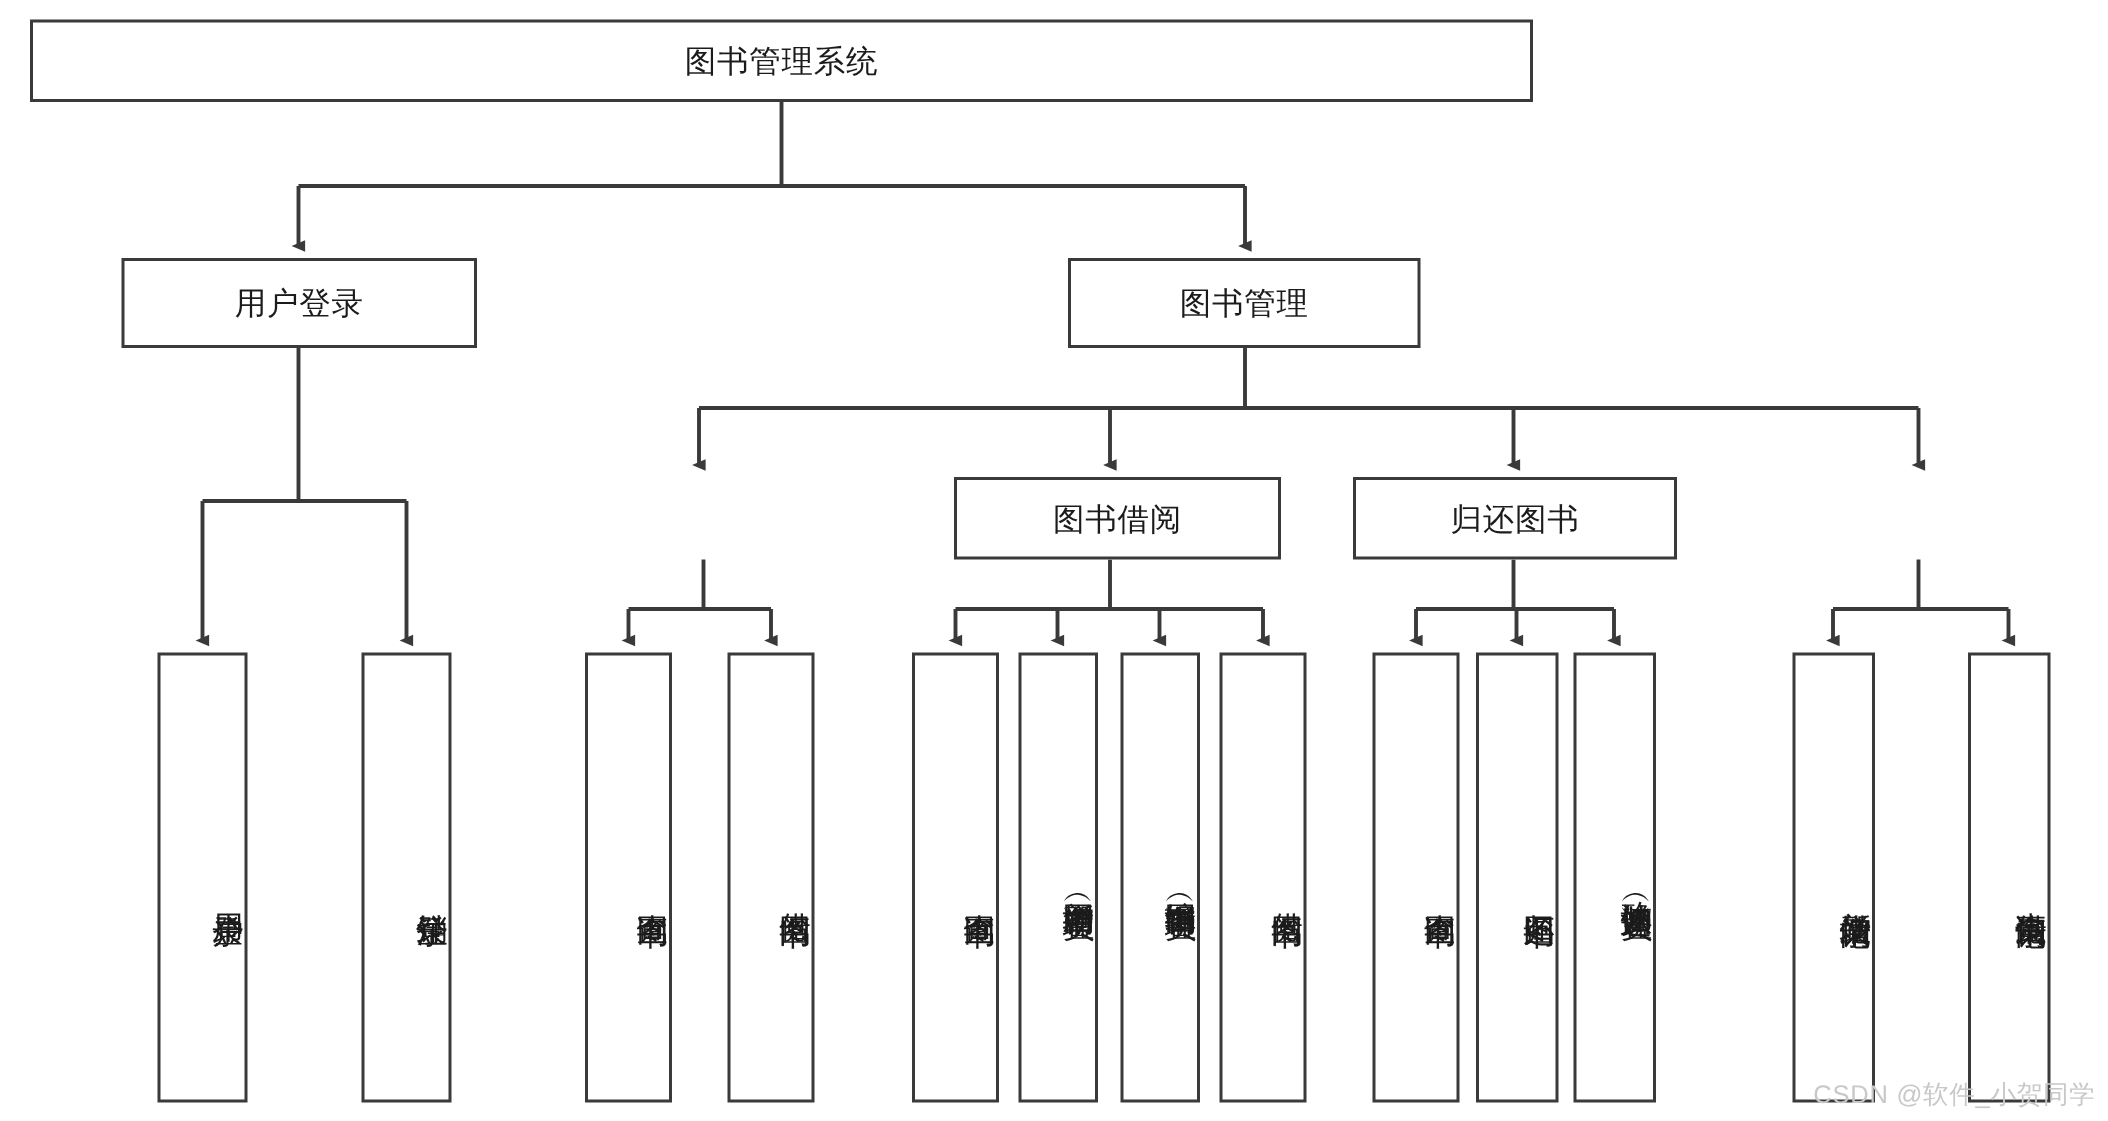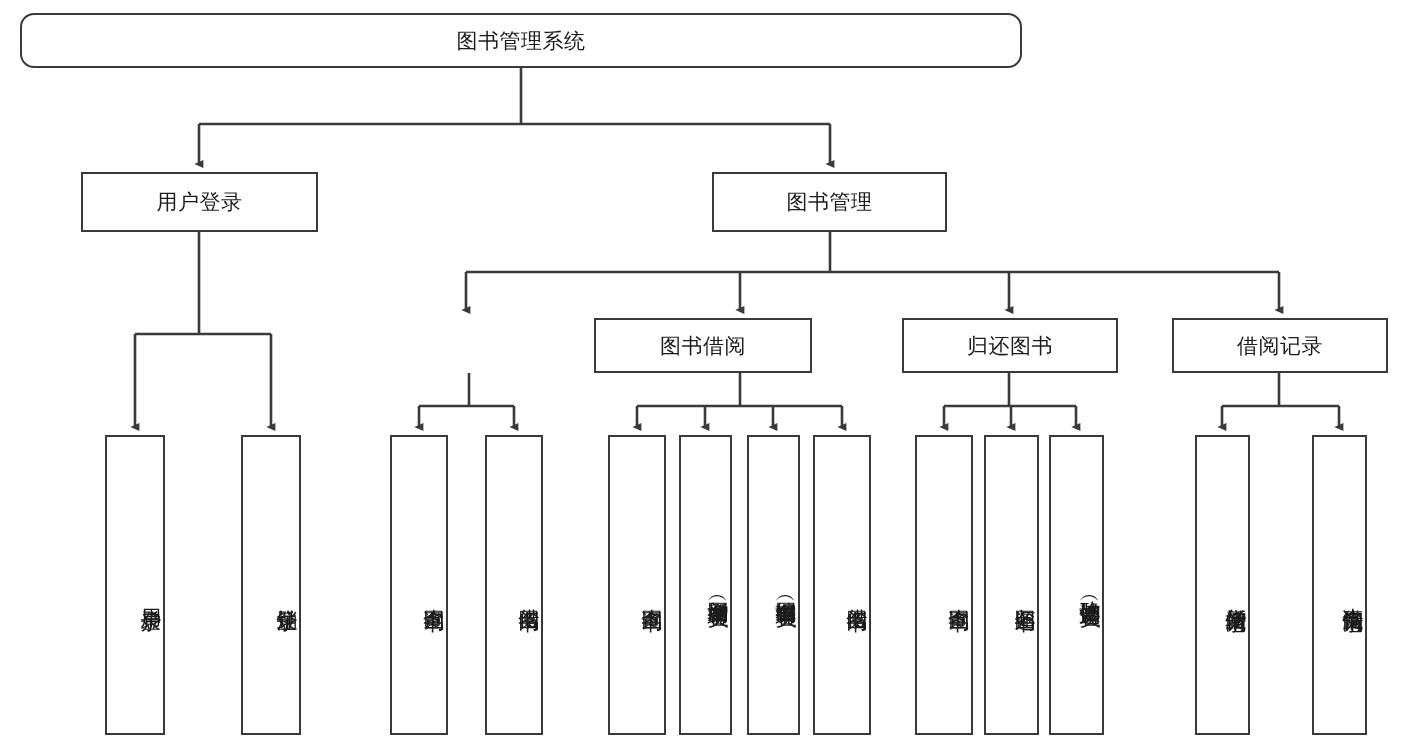--- a/index.html
+++ b/index.html
@@ -116,39 +116,36 @@
       <path d="M1011,406 L1011,427" marker-end="url(#arrow)"></path>
       <path d="M1076,406 L1076,427" marker-end="url(#arrow)"></path>
 
       <path d="M1279,373 L1279,406"></path>
       <path d="M1222,406 L1339,406"></path>
       <path d="M1222,406 L1222,427" marker-end="url(#arrow)"></path>
       <path d="M1339,406 L1339,427" marker-end="url(#arrow)"></path>
     </g>
   </svg>
 
-  <div class="node h" style="left:20px; top:13px; width:1002px; height:55px;border-radius:14px;">
+  <div class="node h" style="left:20px; top:13px; width:1002px; height:55px;">
     <span>图书管理系统</span>
   </div>
 
   <div class="node h" style="left:81px; top:172px; width:237px; height:60px;">
     <span>用户登录</span>
   </div>
   <div class="node h" style="left:712px; top:172px; width:235px; height:60px;">
     <span>图书管理</span>
   </div>
 
-  <div class="node h" style="left:594px; top:318px; width:218px; height:55px;">
+  <div class="node h" style="left:636px; top:318px; width:218px; height:55px;">
     <span>图书借阅</span>
   </div>
   <div class="node h" style="left:902px; top:318px; width:216px; height:55px;">
     <span>归还图书</span>
-  </div>
-  <div class="node h" style="left:1172px; top:318px; width:216px; height:55px;">
-    <span>借阅记录</span>
   </div>
 
   <div class="node v" style="left:105px; top:435px; width:60px; height:300px;">
     <span class="vt">用户登录</span>
   </div>
   <div class="node v" style="left:241px; top:435px; width:60px; height:300px;">
     <span class="vt">注销登录</span>
   </div>
 
   <div class="node v" style="left:390px; top:435px; width:58px; height:300px;">
@@ -181,14 +178,15 @@
     <span class="vt">确认归还（管理员）</span>
   </div>
 
   <div class="node v" style="left:1195px; top:435px; width:55px; height:300px;">
     <span class="vt">新增借阅记录</span>
   </div>
   <div class="node v" style="left:1312px; top:435px; width:55px; height:300px;">
     <span class="vt">查询借阅记录</span>
   </div>
 
+  <div class="watermark">CSDN @软件_小贺同学</div>
 
 </div>
 
 </body></html>

